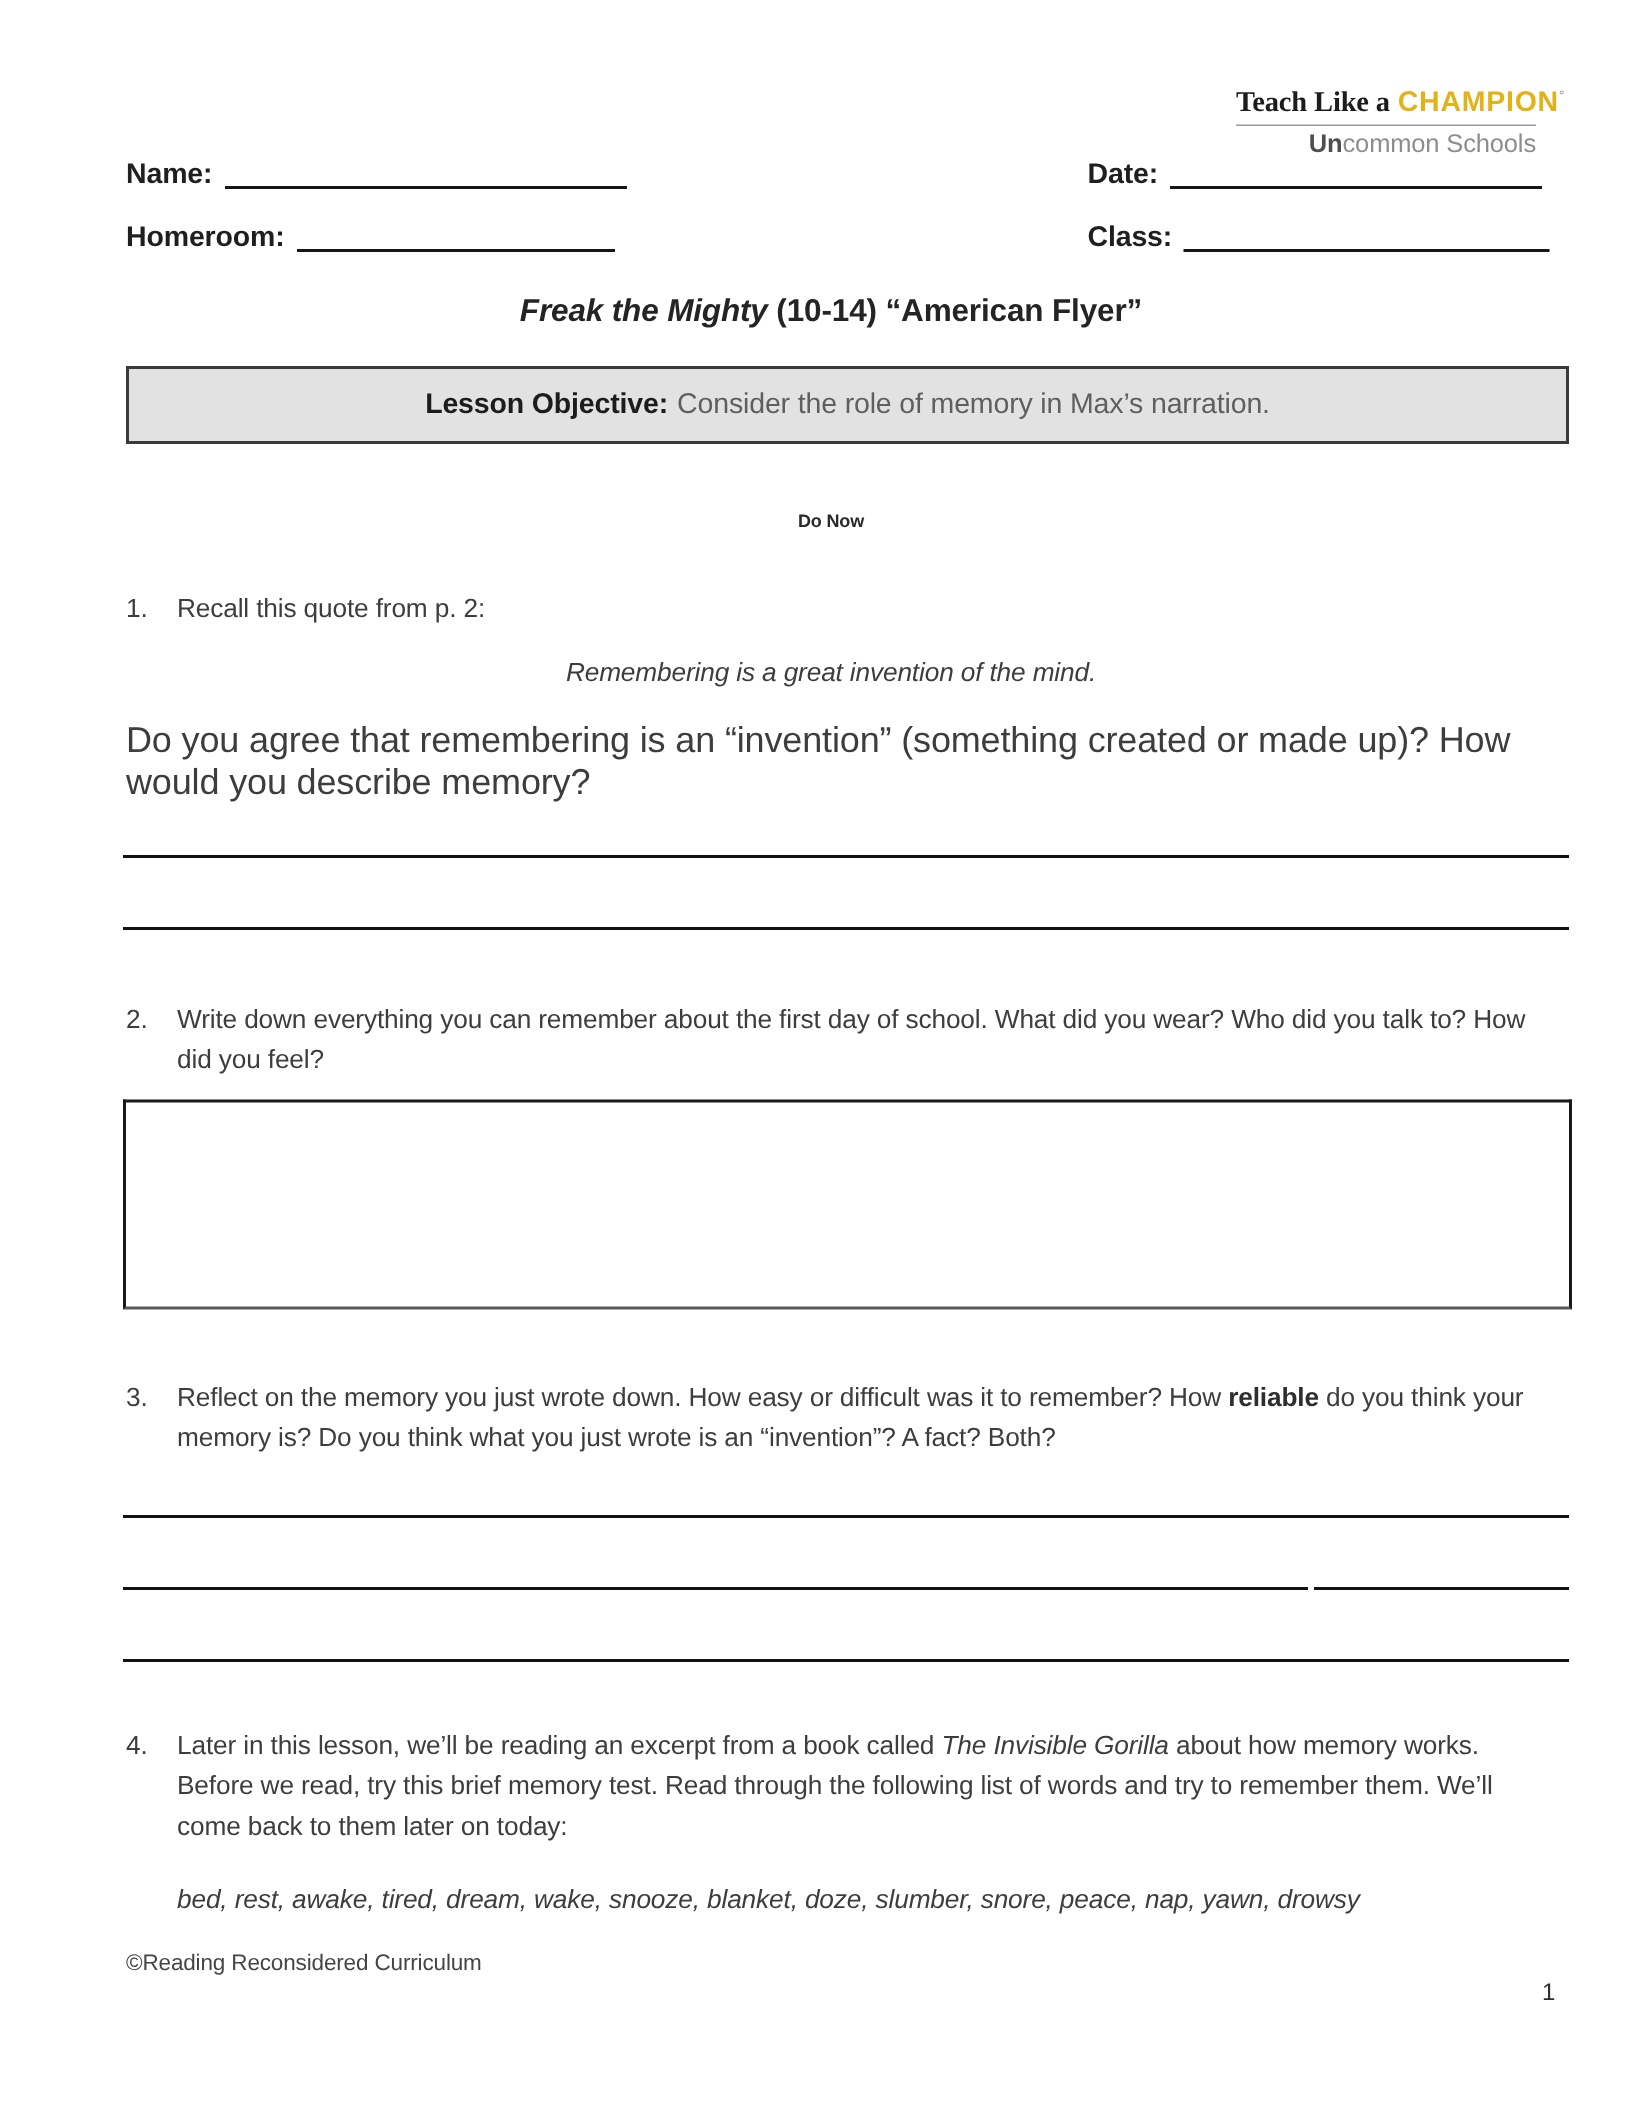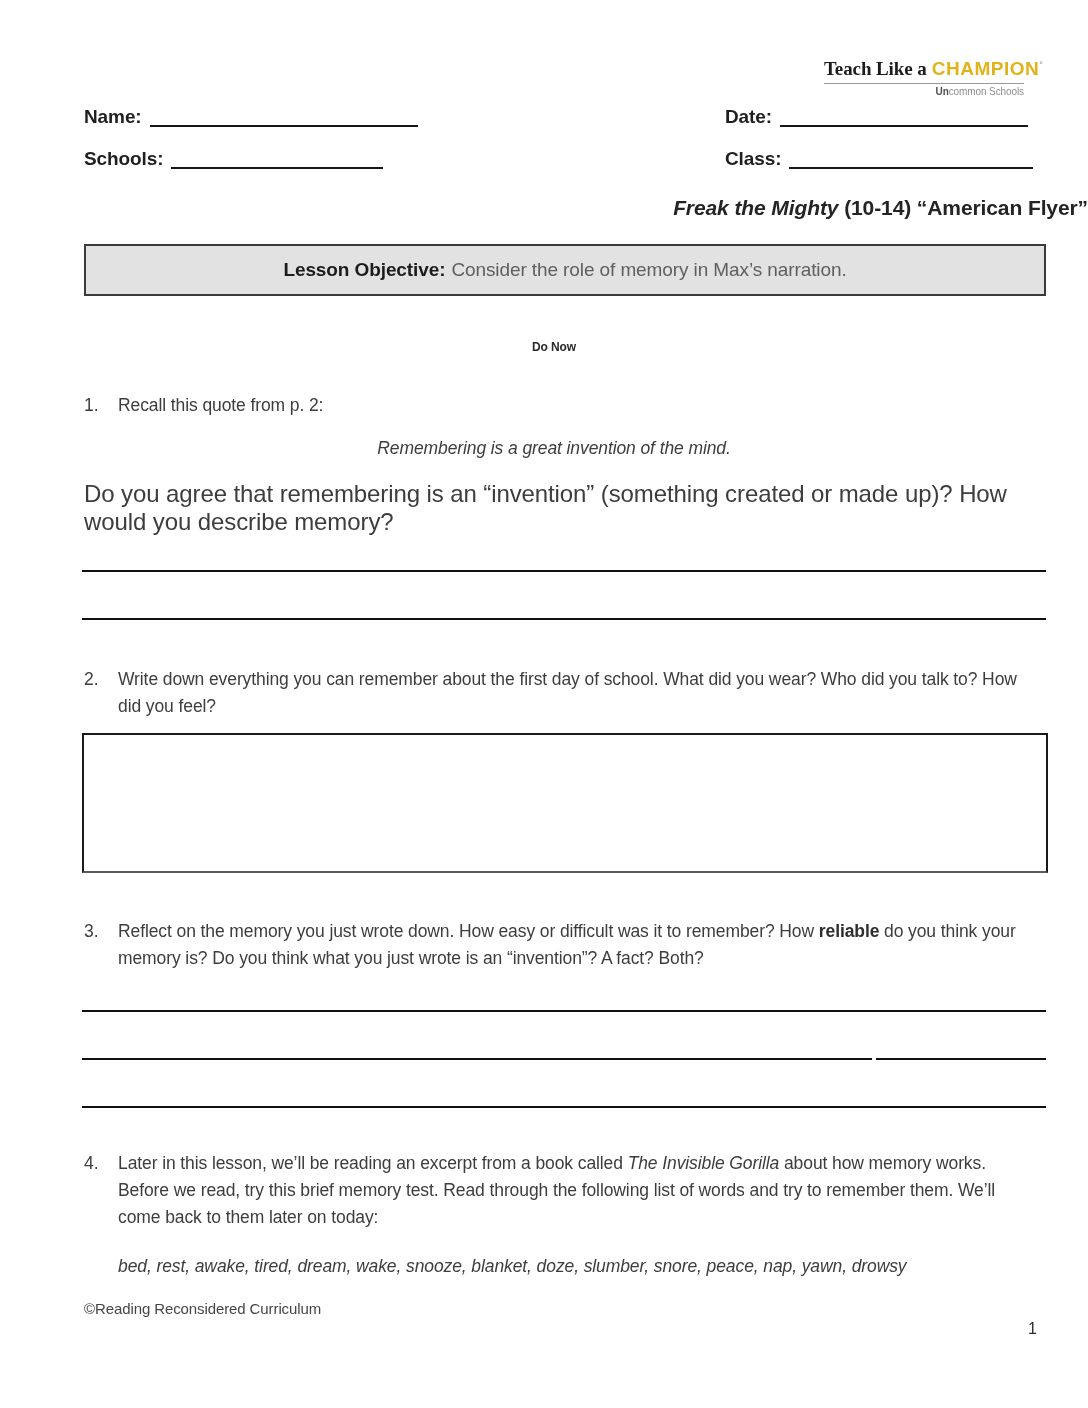--- a/index.html
+++ b/index.html
@@ -15,30 +15,30 @@
   }
   .page { position: absolute; inset: 0; background: #fff; margin-left: 20px; }
 
   
   .logo { position: absolute; top: 58px; right: 64px; width: 200px; text-align: right; }
   .logo-line1 { font-size: 19px; white-space: nowrap; }
   .logo-teach { font-family: "Liberation Serif", serif; color: #1c1c1c; font-weight: 600; }
   .logo-champion { font-weight: 700; letter-spacing: 0.5px; }
   .logo-reg { font-size: 9px; vertical-align: super; color: #8a8a8a; }
   .logo-rule { border: none; border-top: 1px solid #9a9a9a; margin: 3px 0 2px 0; }
-  .logo-sub { font-size: 10px; color: #8d8d8d; }
+  .logo-sub { font-size: 17px; color: #8d8d8d; }
   .logo-sub b { color: #4f4f4f; }
 
   
   .field { position: absolute; font-size: 19px; white-space: nowrap; }
   .field-label { font-weight: 700; color: #1f1f1f; }
   .blank { display: inline-block; border-bottom: 2px solid #161616; height: 20px; vertical-align: -4px; margin-left: 8px; }
 
   
-  .doc-title { position: absolute; top: 196px; left: 0; width: 100%; text-align: right;
+  .doc-title { position: absolute; top: 196px; left: 0; width: 100%; text-align: center;
                font-size: 21px; font-weight: 700; color: #242424; }
   .doc-title .t-italic { font-style: italic; }
 
   
   .objective-box { position: absolute; top: 244px; left: 64px; width: 962px; height: 52px;
                    background: #e2e2e2; border: 2px solid #3a3a3a;
                    display: flex; align-items: center; justify-content: center;
                    font-size: 19px; }
   .objective-label { font-weight: 700; color: #1c1c1c; margin-right: 6px; }
   .objective-text { color: #5f5f5f; }
@@ -90,21 +90,21 @@
     <div class="logo-sub"><b>Un</b><span>common Schools</span></div>
   </div>
 
   <div class="field" style="top:106px; left:64px;">
     <span class="field-label">Name:</span><span class="blank" style="width:268px;"></span>
   </div>
   <div class="field" style="top:106px; left:705px;">
     <span class="field-label">Date:</span><span class="blank" style="width:248px;"></span>
   </div>
   <div class="field" style="top:148px; left:64px;">
-    <span class="field-label">Schools:</span><span class="blank" style="width:212px;"></span>
+    <span class="field-label">Homeroom:</span><span class="blank" style="width:212px;"></span>
   </div>
   <div class="field" style="top:148px; left:705px;">
     <span class="field-label">Class:</span><span class="blank" style="width:244px;"></span>
   </div>
 
   <div class="doc-title">
     <span class="t-italic">Freak the Mighty</span><span> (10-14) “American Flyer”</span>
   </div>
 
   <div class="objective-box" style="background: rgb(226, 226, 226);">

